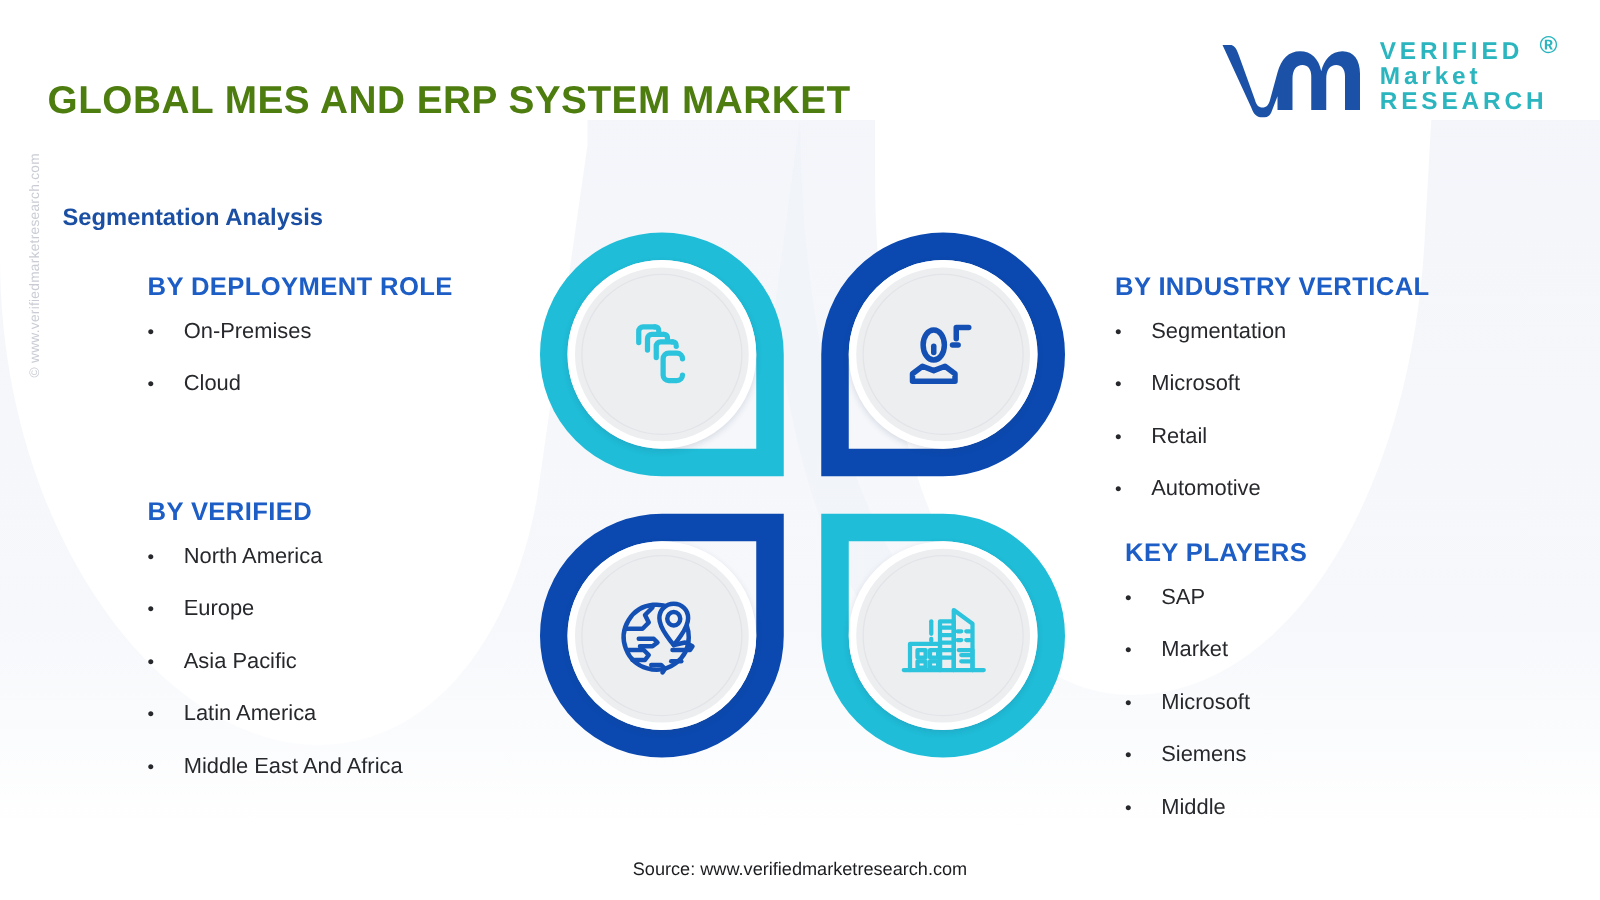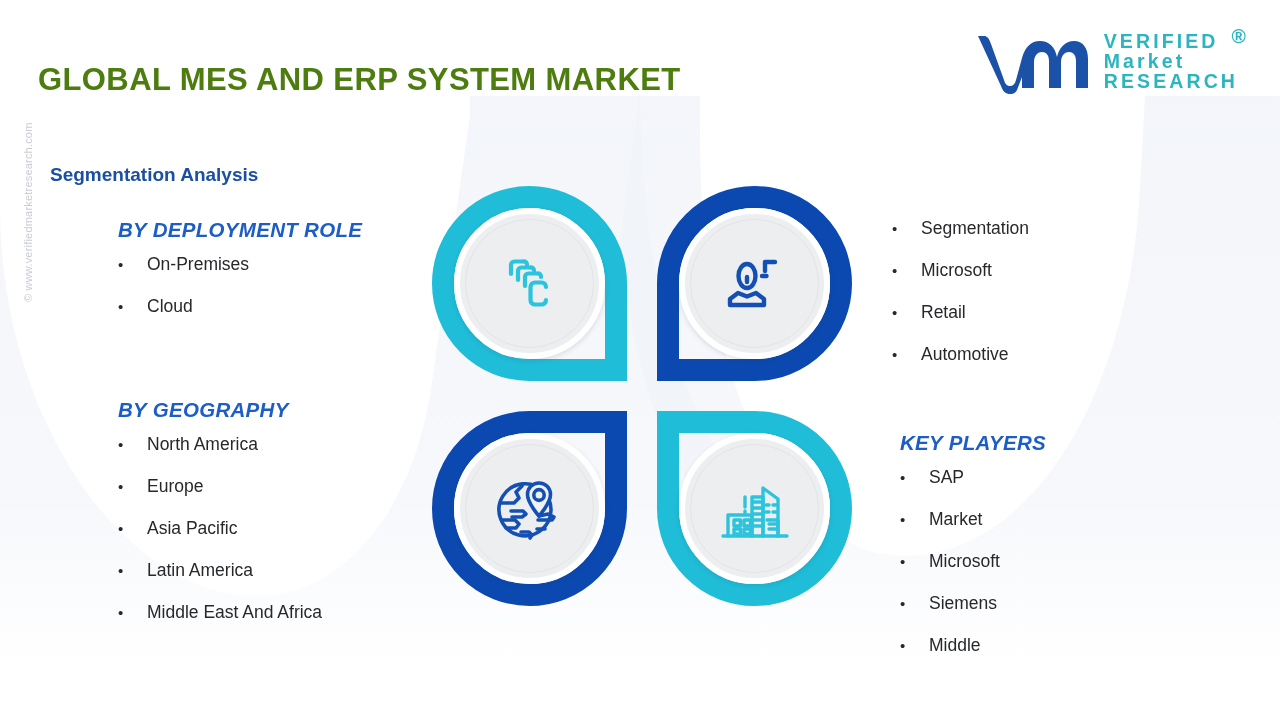--- a/index.html
+++ b/index.html
@@ -114,21 +114,20 @@
   .col-left  { left: 118px; width: 330px; }
   .col-right { left: 892px; width: 340px; }
 
   .sec-head {
     font-size: 20.5px;
     font-weight: 700;
     color: #1c5dc6;
     letter-spacing: 0.3px;
     white-space: nowrap;
     margin: 0 0 12px 0;
-    font-style: italic;
   }
   .sec-list {
     list-style: none;
     margin: 0;
     padding: 0;
   }
   .sec-list li {
     display: flex;
     align-items: baseline;
     font-size: 17.5px;
@@ -258,21 +257,21 @@
         <span>On-Premises</span>
       </li>
       <li>
         <span class="bullet">•</span>
         <span>Cloud</span>
       </li>
     </ul>
   </div>
 
   <div class="col col-left blk-geo">
-    <div class="sec-head">BY GEOGRAPHY</div>
+    <div class="sec-head">BY VERIFIED</div>
     <ul class="sec-list">
       <li>
         <span class="bullet">•</span>
         <span>North America</span>
       </li>
       <li>
         <span class="bullet">•</span>
         <span>Europe</span>
       </li>
       <li>
@@ -284,20 +283,21 @@
         <span>Latin America</span>
       </li>
       <li>
         <span class="bullet">•</span>
         <span>Middle East And Africa</span>
       </li>
     </ul>
   </div>
 
   <div class="col col-right blk-industry">
+    <div class="sec-head">BY INDUSTRY VERTICAL</div>
     <ul class="sec-list">
       <li>
         <span class="bullet">•</span>
         <span>Segmentation</span>
       </li>
       <li>
         <span class="bullet">•</span>
         <span>Microsoft</span>
       </li>
       <li>
@@ -410,14 +410,15 @@
             <path d="M49,33 L52,33 M56,33 L59,33 M49,40 L52,40 M56,40 L59,40"></path>
             <path d="M50,48 L61,48 L61,64"></path>
             <path d="M52,52 L59,52 M52,57 L59,57"></path>
           </g>
         </svg>
       </div>
     </div>
 
   </div>
 
+  <div class="footer">Source: www.verifiedmarketresearch.com</div>
 
 </div>
 
 </body></html>

